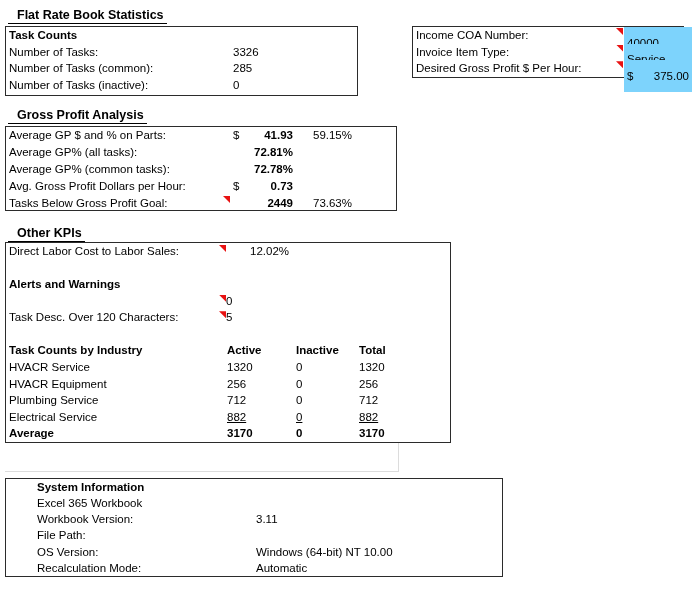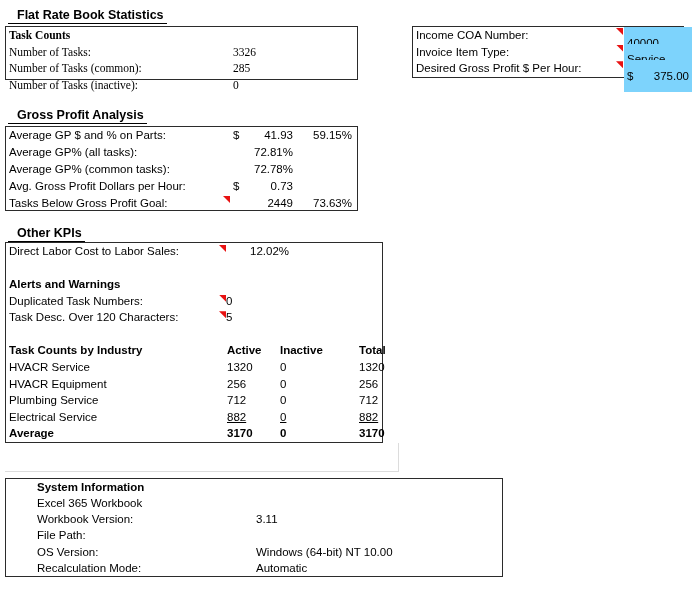--- a/index.html
+++ b/index.html
@@ -13,26 +13,26 @@
   .gpa .row{height:17px;line-height:17px;}
   .kpi .row{height:16.58px;line-height:16.58px;}
   .sys .row{height:16.16px;line-height:16.16px;}
   .acc .row{height:16.6px;line-height:16.6px;}
   .lbl{position:absolute;left:3px;}
   .b{font-weight:bold;}
   .u{text-decoration:underline;}
   
   .tc-val{position:absolute;left:227px;}
   .g-cur{position:absolute;left:227px;}
-  .g-num{position:absolute;left:230px;width:57px;text-align:right;}
+  .g-num{position:absolute;left:230px;width:57px;text-align:right;font-weight:bold;}
   .g-pct{position:absolute;left:293px;width:53px;text-align:right;}
   .k-pct{position:absolute;left:244px;text-align:center;}
   .k-val{position:absolute;left:220px;}
   .col-a{position:absolute;left:221px;}
-  .col-i{position:absolute;left:274px;}
+  .col-i{position:absolute;left:290px;}
   .col-t{position:absolute;left:353px;}
   .s-val{position:absolute;left:222px;}
   
   .tri{position:absolute;top:2px;width:7px;height:7px;background:#e81212;
        -webkit-clip-path:polygon(0 0,100% 0,100% 100%);clip-path:polygon(0 0,100% 0,100% 100%);}
   .tri-k{left:213px;}
   .tri-g{left:217px;top:1px;}
   .tri-acc{left:203px;top:1px;}
   
   .ap-val{position:absolute;left:211px;top:0;bottom:0;width:68px;background:#7dd3fc;
@@ -44,40 +44,40 @@
   
   .faint{position:absolute;border-right:1px solid #dcdcdc;border-bottom:1px solid #dcdcdc;}
 </style>
 </head>
 <body>
 
 <div class="page">
 
   <div class="sec-title" style="left:8px;top:8px;">Flat Rate Book Statistics</div>
 
-  <div class="box tc" style="left:5px;top:26px;width:353px;height:54px;font-family:Liberation Serif, serif;">
+  <div class="box tc" style="left:5px;top:26px;width:353px;height:70px;">
     <div class="row">
       <span class="lbl b">Task Counts</span>
     </div>
     <div class="row">
       <span class="lbl">Number of Tasks:</span>
       <span class="tc-val">3326</span>
     </div>
     <div class="row">
       <span class="lbl">Number of Tasks (common):</span>
       <span class="tc-val">285</span>
     </div>
     <div class="row">
       <span class="lbl">Number of Tasks (inactive):</span>
       <span class="tc-val">0</span>
     </div>
   </div>
 
   <div class="sec-title" style="left:8px;top:108px;">Gross Profit Analysis</div>
-  <div class="box gpa" style="left:5px;top:126px;width:353px;height:85px;">
+  <div class="box gpa" style="left:5px;top:126px;width:392px;height:85px;">
     <div class="row">
       <span class="lbl">Average GP $ and % on Parts:</span>
       <span class="g-cur">$</span>
       <span class="g-num">41.93</span>
       <span class="g-pct">59.15%</span>
     </div>
     <div class="row">
       <span class="lbl">Average GP% (all tasks):</span>
       <span class="g-cur"></span>
       <span class="g-num">72.81%</span>
@@ -97,32 +97,31 @@
     </div>
     <div class="row">
       <span class="lbl">Tasks Below Gross Profit Goal:</span>
       <span class="tri tri-g"></span>
       <span class="g-num">2449</span>
       <span class="g-pct">73.63%</span>
     </div>
   </div>
 
   <div class="sec-title" style="left:8px;top:226px;text-align:center;">Other KPIs</div>
-  <div class="box kpi" style="left:5px;top:242px;width:378px;height:201px;text-decoration:underline;">
+  <div class="box kpi" style="left:5px;top:242px;width:446px;height:201px;text-decoration:underline;">
     <div class="row">
       <span class="lbl">Direct Labor Cost to Labor Sales:</span>
       <span class="tri tri-k"></span>
       <span class="k-pct">12.02%</span>
     </div>
     <div class="row"></div>
     <div class="row">
       <span class="lbl b">Alerts and Warnings</span>
     </div>
     <div class="row">
-      <span class="lbl">Duplicated Task Numbers:</span>
       <span class="tri tri-k"></span>
       <span class="k-val">0</span>
     </div>
     <div class="row">
       <span class="lbl">Task Desc. Over 120 Characters:</span>
       <span class="tri tri-k"></span>
       <span class="k-val">5</span>
     </div>
     <div class="row"></div>
     <div class="row">

